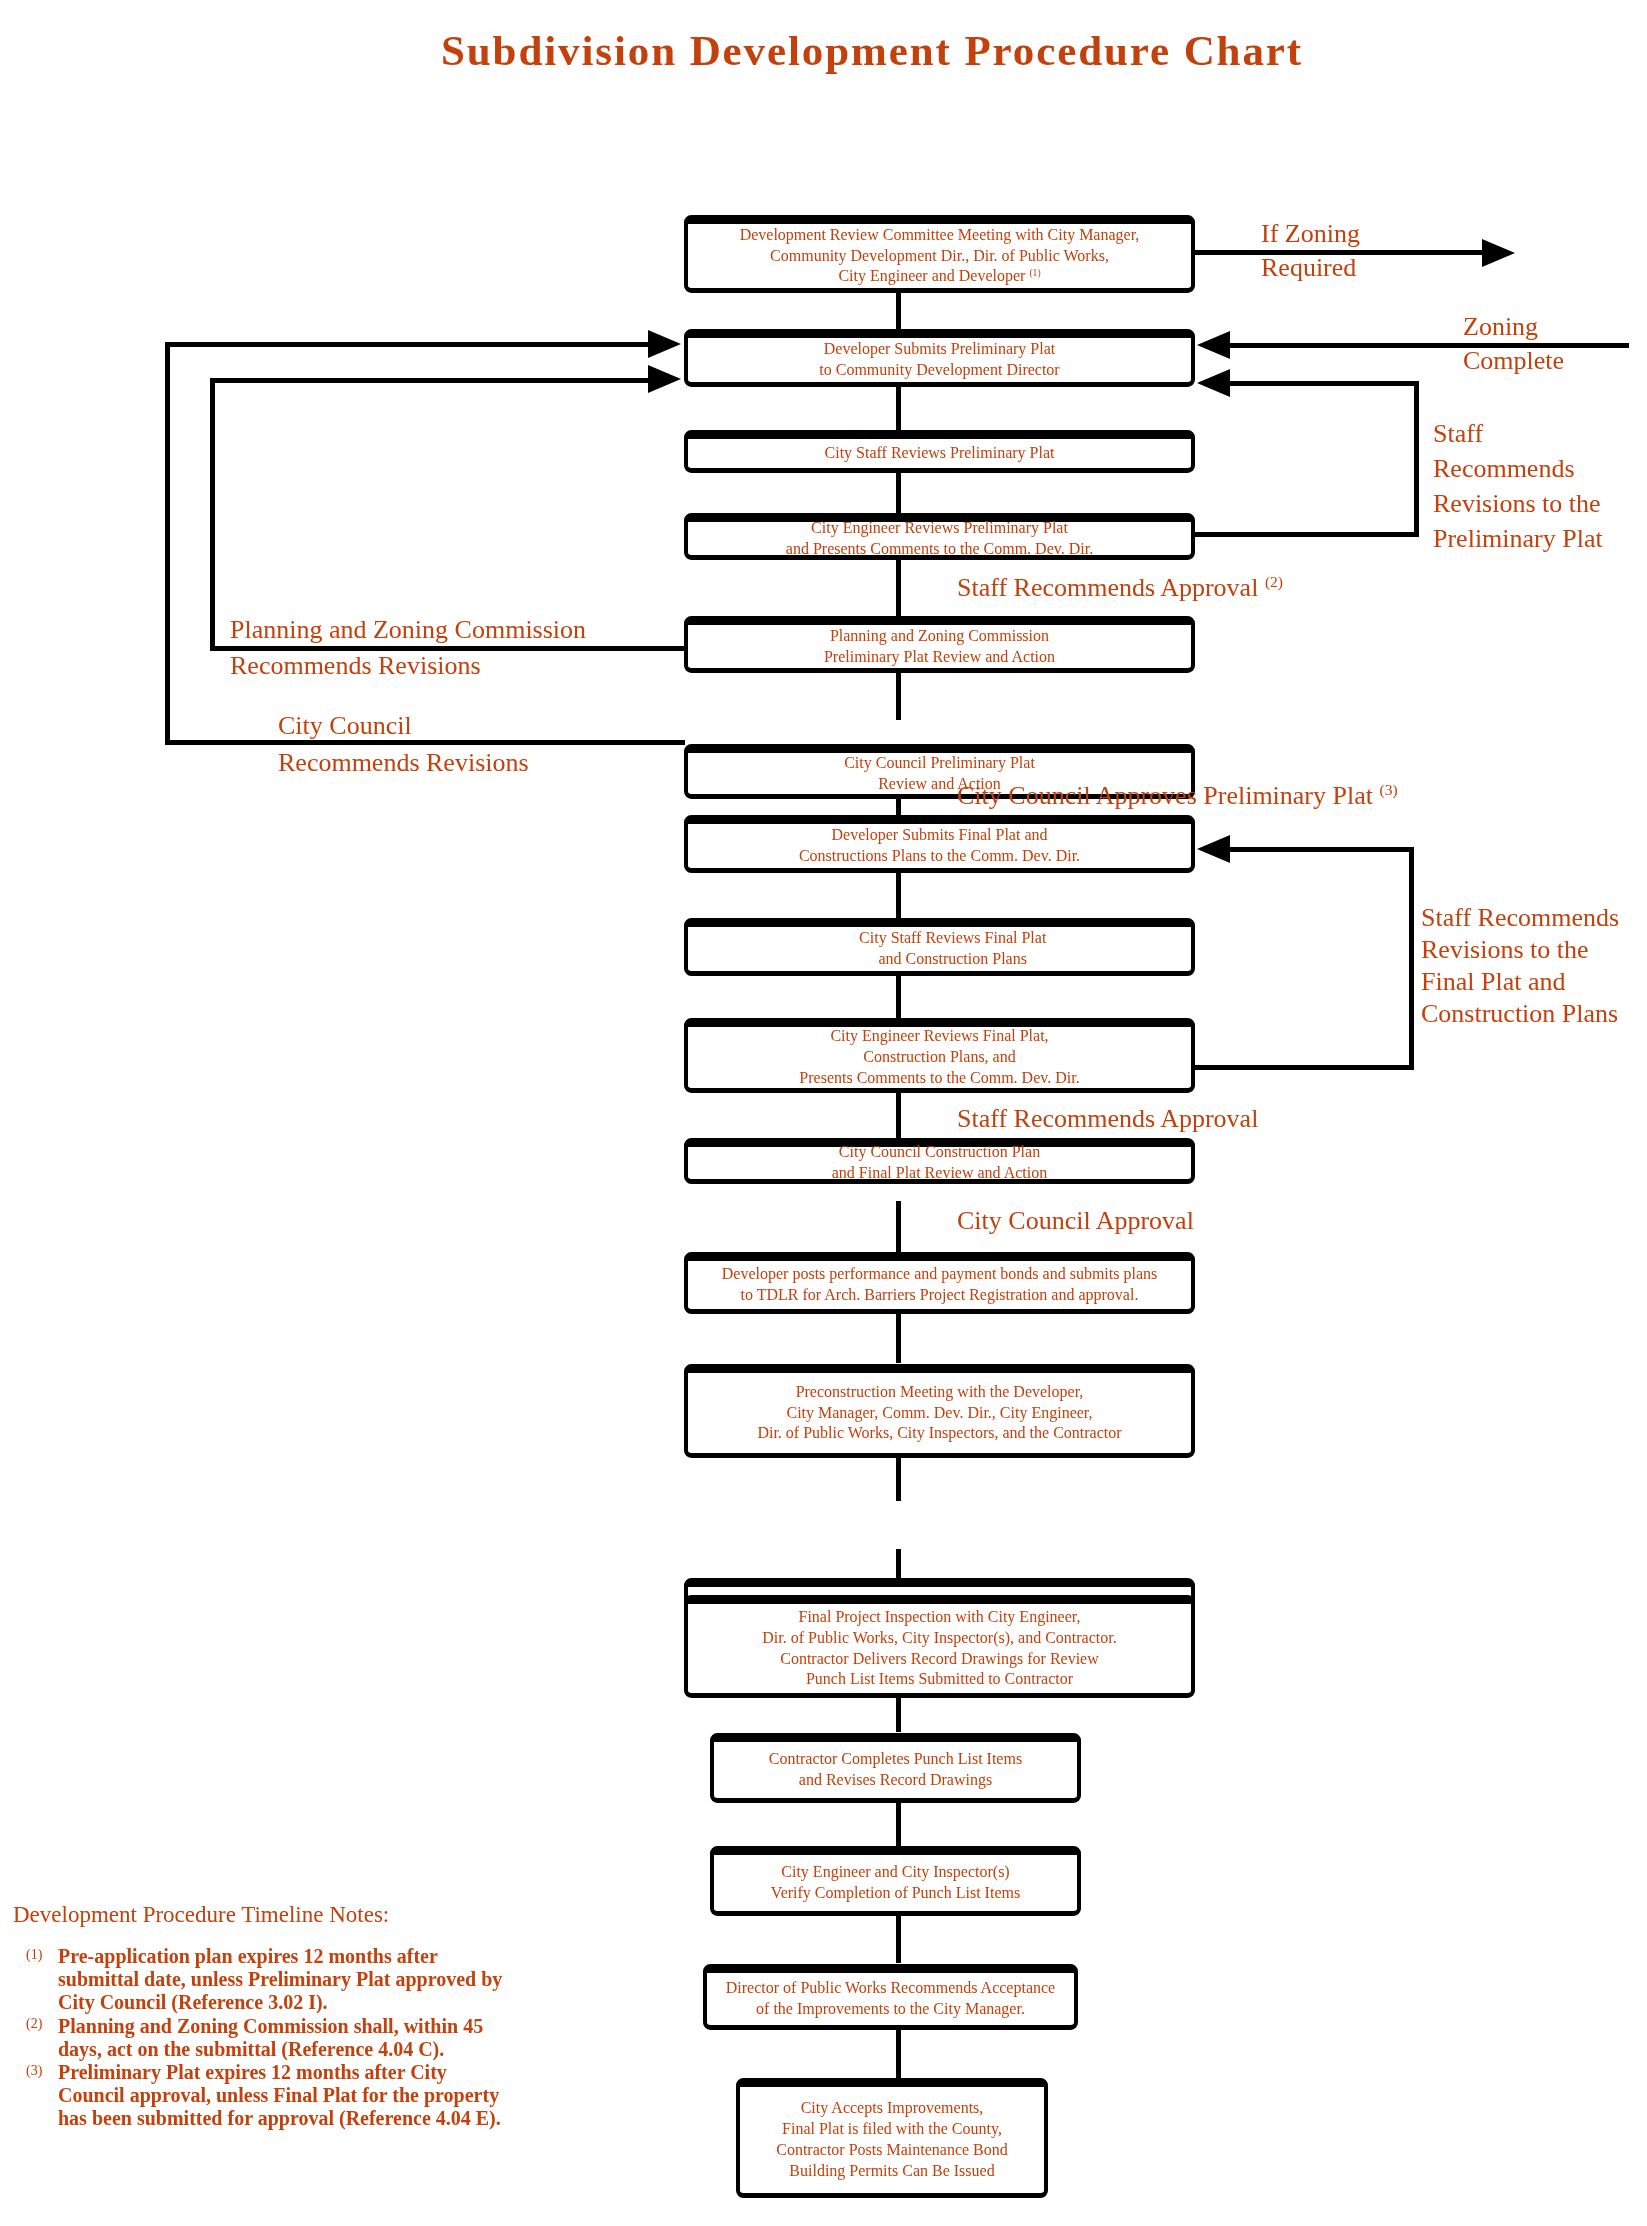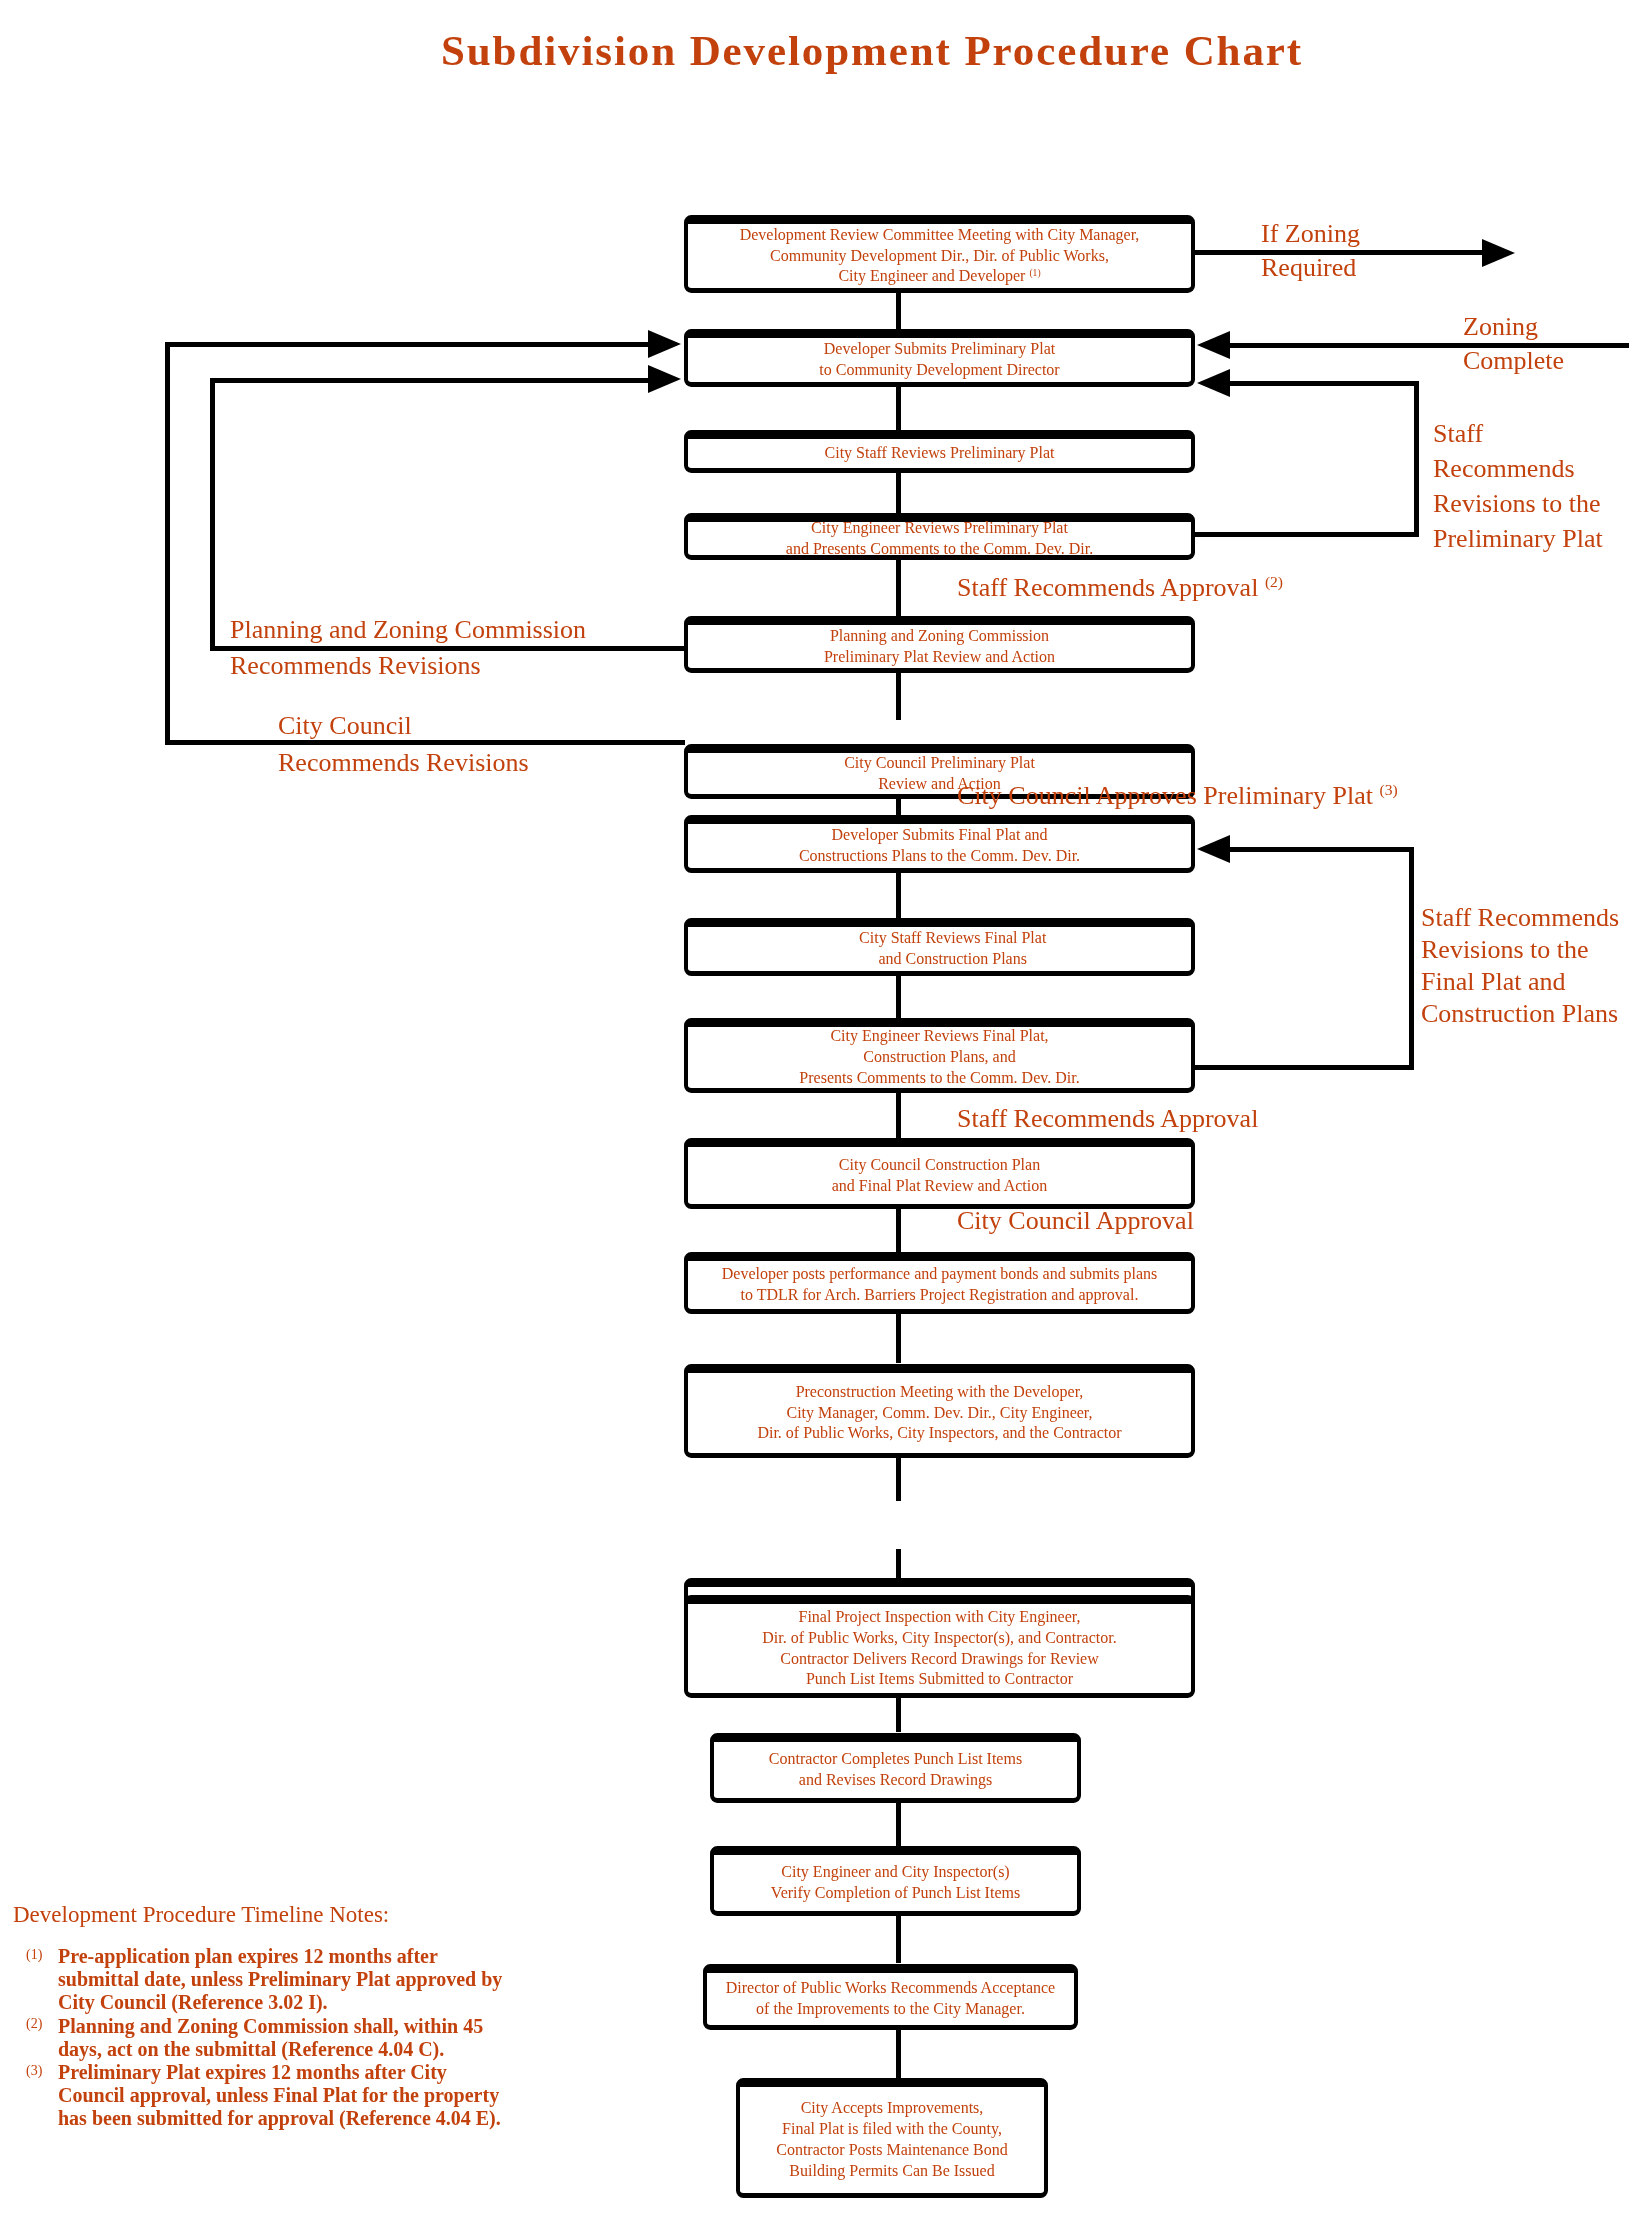--- a/index.html
+++ b/index.html
@@ -123,21 +123,21 @@
   </div>
   <div class="box" style="left:684px;top:918px;width:511px;height:58px;padding-left:32px;">
     <div class="box-inner"><span>City Staff Reviews Final Plat
 and Construction Plans</span></div>
   </div>
   <div class="box" style="left:684px;top:1018px;width:511px;height:75px;">
     <div class="box-inner"><span>City Engineer Reviews Final Plat,
 Construction Plans, and
 Presents Comments to the Comm. Dev. Dir.</span></div>
   </div>
-  <div class="box" style="left:684px;top:1138px;width:511px;height:71px;">
+  <div class="box" style="left:684px;top:1138px;width:511px;height:46px;">
     <div class="box-inner"><span>City Council Construction Plan
 and Final Plat Review and Action</span></div>
   </div>
   <div class="box" style="left:684px;top:1252px;width:511px;height:62px;">
     <div class="box-inner"><span>Developer posts performance and payment bonds and submits plans
 to TDLR for Arch. Barriers Project Registration and approval.</span></div>
   </div>
   <div class="box" style="left:684px;top:1364px;width:511px;height:94px;">
     <div class="box-inner"><span>Preconstruction Meeting with the Developer,
 City Manager, Comm. Dev. Dir., City Engineer,

